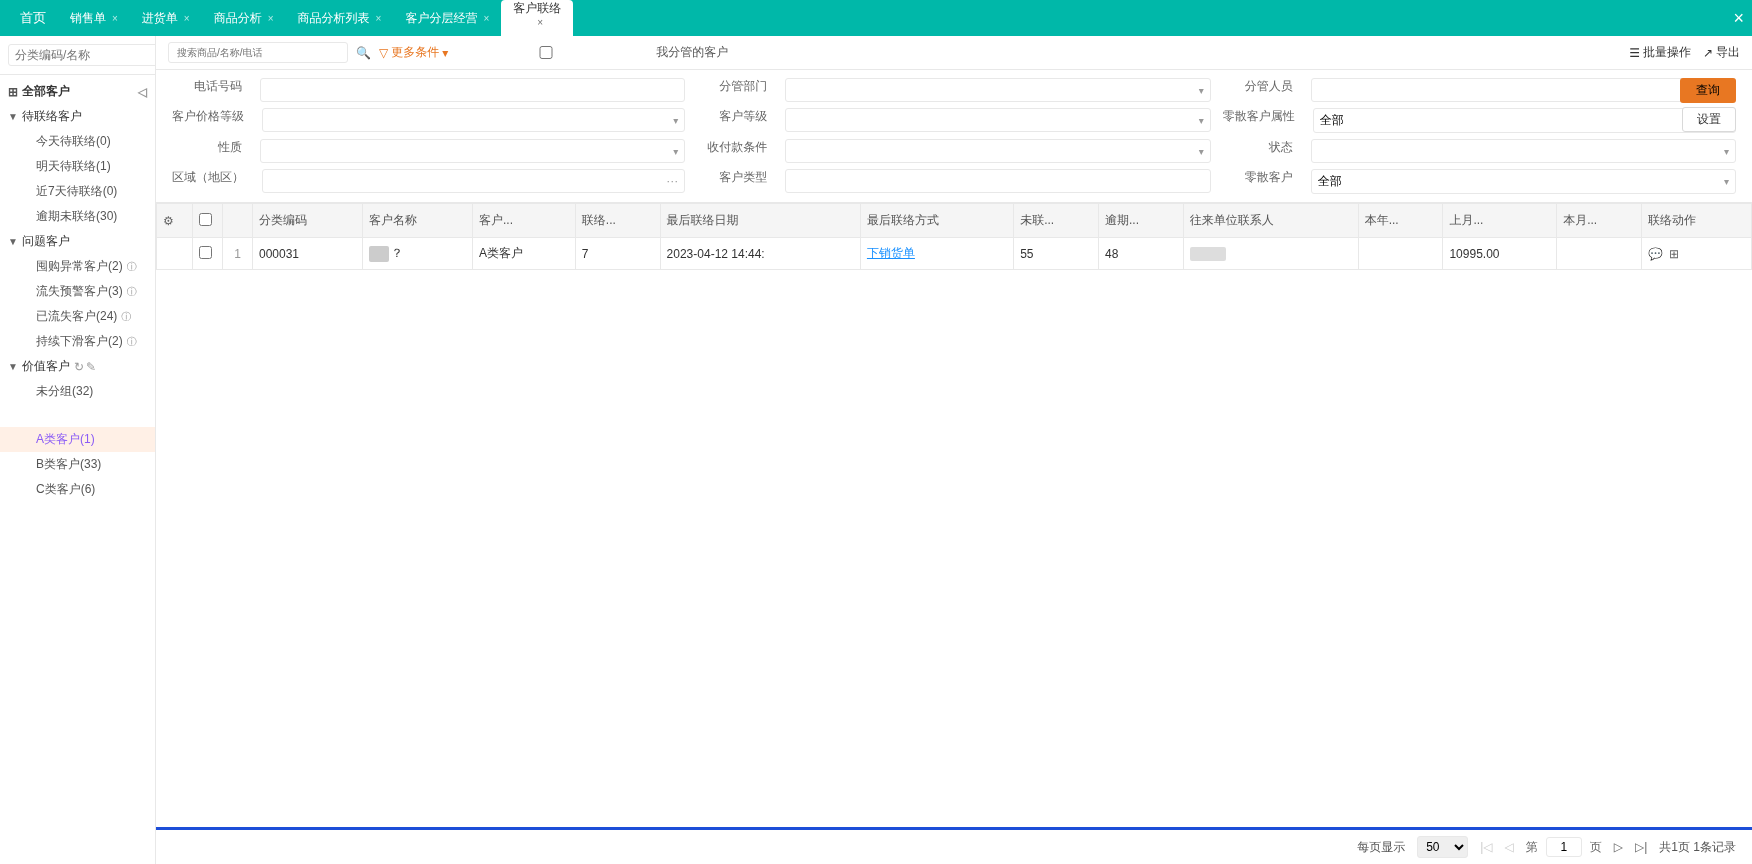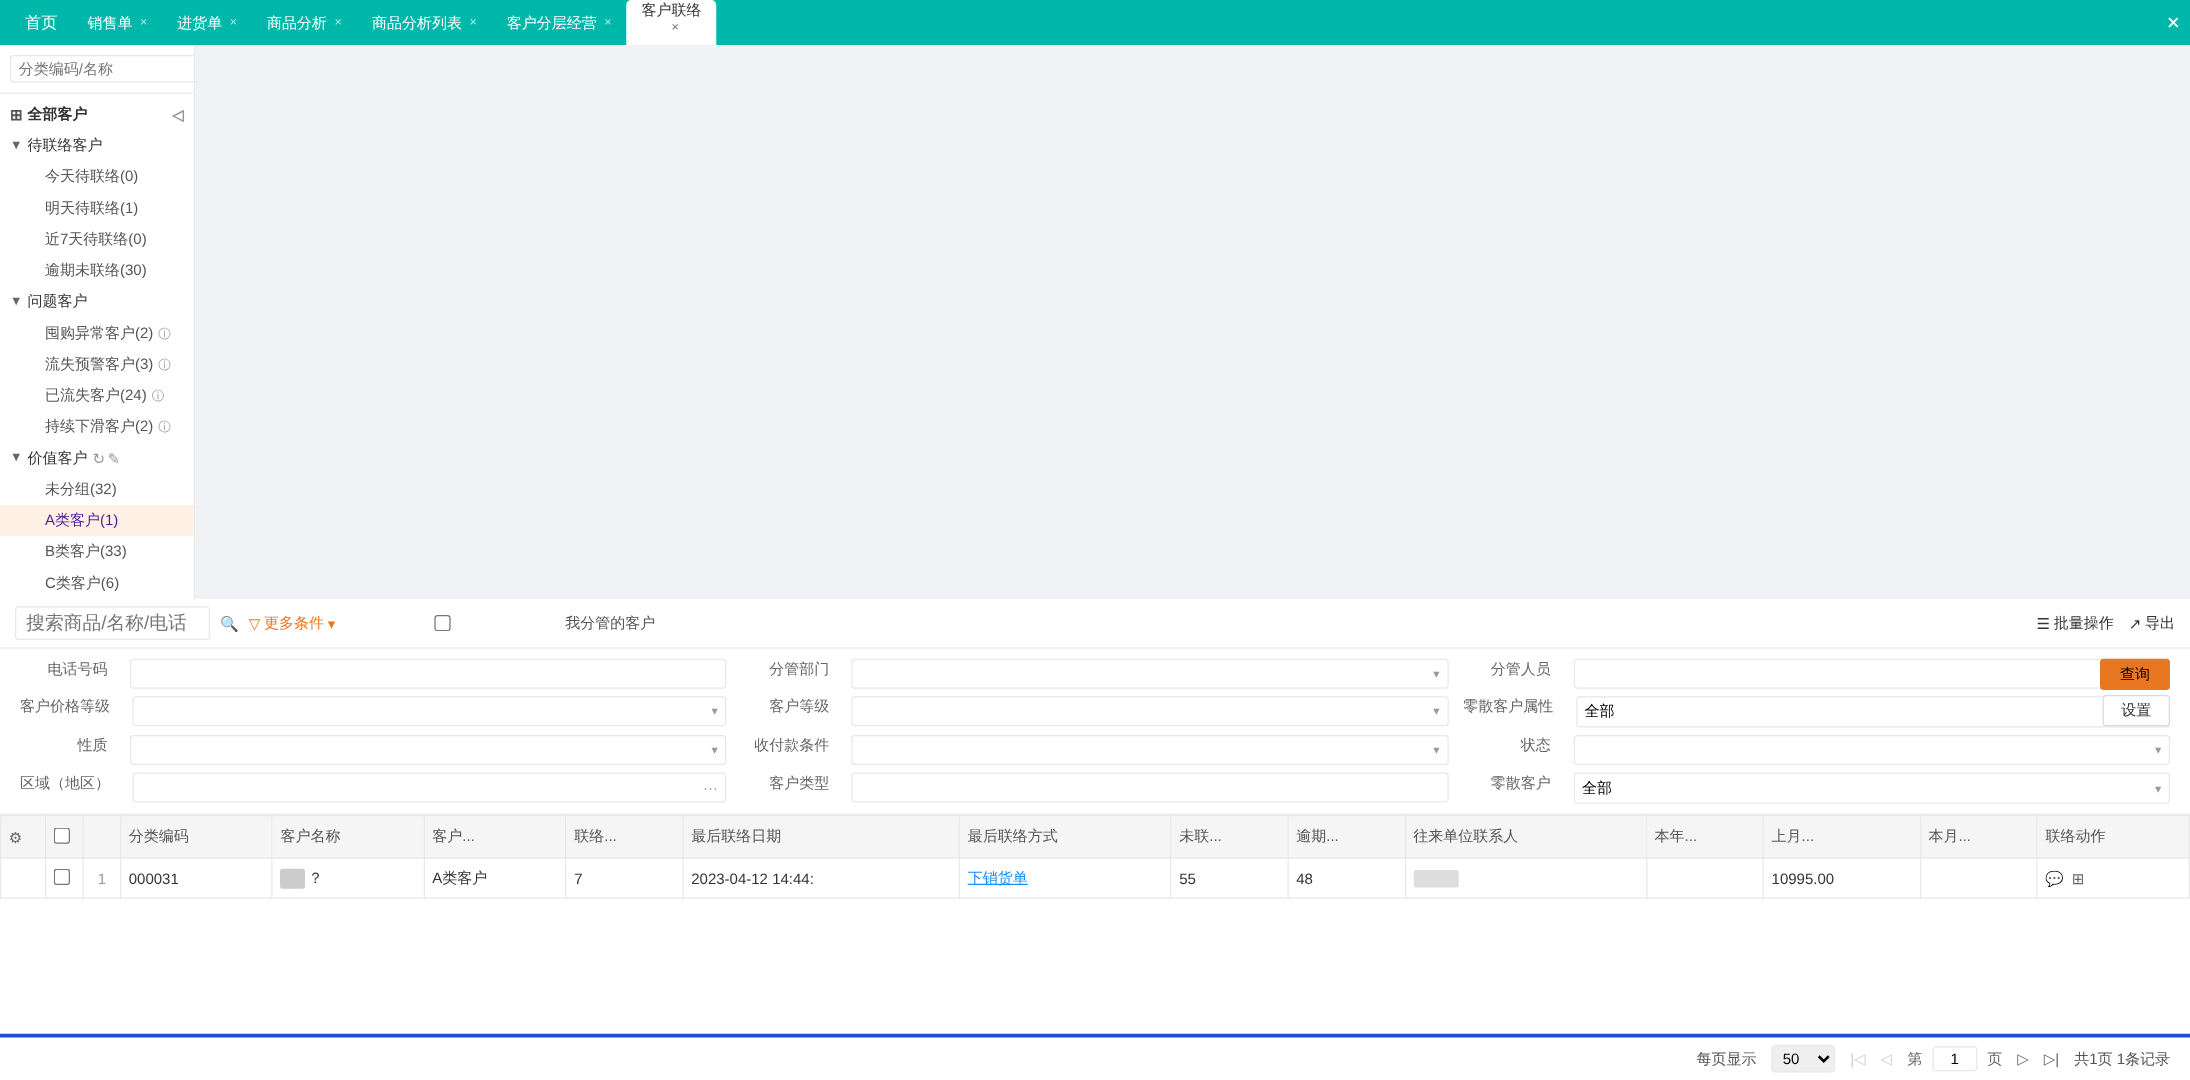--- a/index.html
+++ b/index.html
@@ -18,21 +18,21 @@
     .top-nav .nav-item.active {
       background: white; color: #333; border-radius: 4px 4px 0 0; flex-direction: column;
     }
     .top-nav .nav-item .close-btn {
       margin-left: 6px; font-size: 10px; opacity: 0.7; cursor: pointer;
     }
     .top-nav .home { font-size: 13px; padding: 0 12px; }
     .top-nav-right { margin-left: auto; color: white; font-size: 18px; cursor: pointer; }
 
     
-    .main-layout { display: flex; height: calc(864px - 36px); flex-direction: column; }
+    .main-layout { display: flex; height: calc(864px - 36px); }
 
     
     .sidebar {
       width: 156px; background: white; border-right: 1px solid #e8e8e8;
       display: flex; flex-direction: column; overflow-y: auto; flex-shrink: 0;
     }
     .sidebar-search {
       padding: 8px; border-bottom: 1px solid #e8e8e8; display: flex; align-items: center;
     }
     .sidebar-search input {
@@ -47,34 +47,34 @@
     .sidebar-section-header .collapse-btn { margin-left: auto; cursor: pointer; color: #999; }
     .sidebar-group-label {
       display: flex; align-items: center; padding: 4px 8px;
       color: #333; font-size: 12px; cursor: pointer;
     }
     .sidebar-group-label .arrow { margin-right: 4px; color: #666; font-size: 10px; }
     .sidebar-item {
       padding: 4px 8px 4px 36px; color: #555; cursor: pointer;
       display: flex; align-items: center; font-size: 12px;
     }
-    .sidebar-item.active { background: #fff0e6; color: #4c1d95; }
+    .sidebar-item.active { background: #fff0e6; color: #8b5cf6; margin-top: 23px; }
     .sidebar-item .info-icon { margin-left: 4px; color: #999; font-size: 10px; }
 
     
     .content { flex: 1; display: flex; flex-direction: column; overflow: hidden; background: #f5f5f5; }
 
     
     .filter-bar {
       background: white; padding: 6px 12px; border-bottom: 1px solid #e8e8e8;
       display: flex; align-items: center; gap: 8px;
     }
     .filter-bar input {
       border: 1px solid #e8e8e8; border-radius: 3px; padding: 4px 8px;
-      width: 156px; outline: none; font-size: 15px;
+      width: 180px; outline: none; font-size: 10px;
     }
     .filter-bar .search-btn { cursor: pointer; color: #666; }
     .filter-btn {
       display: flex; align-items: center; gap: 3px; color: #e87722; cursor: pointer; font-size: 12px;
     }
     .filter-right { margin-left: auto; display: flex; align-items: center; gap: 12px; }
     .batch-btn, .export-btn {
       display: flex; align-items: center; gap: 3px; color: #333; cursor: pointer; font-size: 12px;
     }
     .checkbox-label { display: flex; align-items: center; gap: 20px; color: #555; cursor: pointer; }

